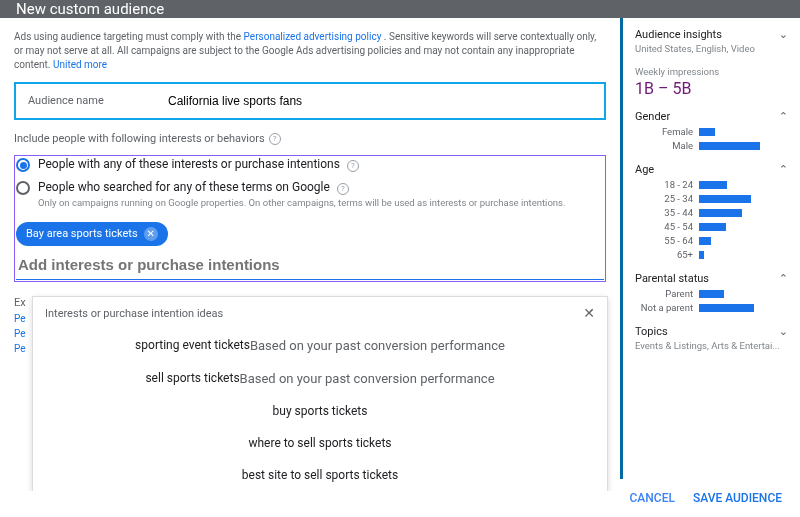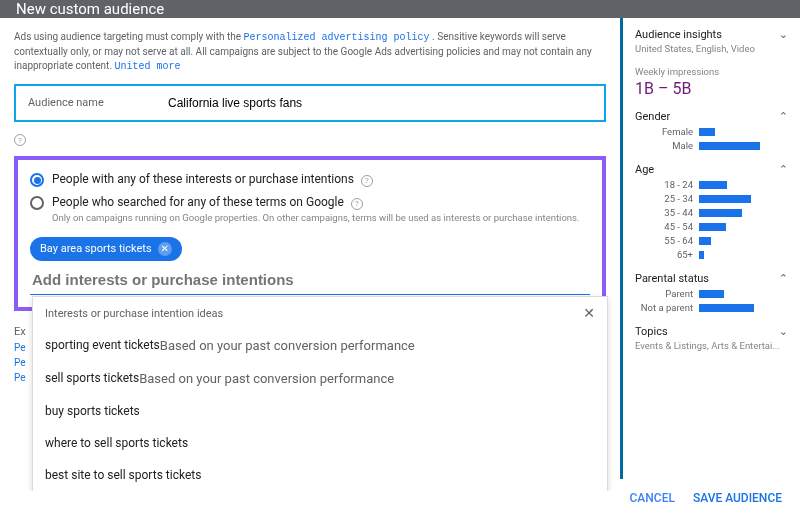--- a/index.html
+++ b/index.html
@@ -2,40 +2,40 @@
 <html><head>
 <meta charset="utf-8">
 <style>
 * { box-sizing: border-box; margin: 0; padding: 0; }
 body { font-family: Roboto, Arial, sans-serif; font-size: 12px; color: #3c4043; background: #fff; width: 800px; height: 517px; overflow: hidden; }
 .header { background: #5f6368; color: #fff; padding: 0 16px; font-size: 15px; }
 .content { display: flex; height: calc(100% - 44px); }
 .main { flex: 1; padding: 12px 14px; overflow: hidden; position: relative; }
 .sidebar { width: 180px; border-left: 3px solid #0369a1; padding: 10px 12px; font-size: 11px; }
 .notice { font-size: 10px; color: #5f6368; line-height: 1.4; margin-bottom: 10px; }
-.notice a { color: #1a73e8; text-decoration: none; font-family: Liberation Mono, monospace; }
+.notice a { color: #1a73e8; text-decoration: none; }
 .name-row { border: 2px solid #0ea5e9; padding: 10px 12px; display: flex; margin-bottom: 12px; background: #fff; }
 .name-label { width: 140px; color: #5f6368; font-size: 11px; }
 .name-input { border: none; outline: none; font-size: 12px; flex: 1; }
 .subhead { font-size: 11px; color: #5f6368; margin-bottom: 10px; display: flex; align-items: center; gap: 4px; }
 .help-icon { display: inline-flex; width: 12px; height: 12px; border: 1px solid #9aa0a6; border-radius: 50%; font-size: 8px; align-items: center; justify-content: center; color: #9aa0a6; }
-.card { border: 4px solid #8b5cf6; background: #fff; padding: 12px; }
+.card { border: 1px solid #8b5cf6; background: #fff; padding: 1px; }
 .radio-row { display: flex; align-items: flex-start; gap: 8px; margin-bottom: 8px; }
 .radio { width: 14px; height: 14px; border: 2px solid #1a73e8; border-radius: 50%; display: inline-flex; align-items: center; justify-content: center; margin-top: 1px; flex-shrink: 0; }
 .radio.unchecked { border-color: #5f6368; }
 .radio-dot { width: 7px; height: 7px; background: #1a73e8; border-radius: 50%; }
 .radio-label { font-size: 12px; color: #202124; }
 .radio-sub { font-size: 9.5px; color: #80868b; margin-top: 2px; }
 .chip { display: inline-flex; align-items: center; background: #1a73e8; color: #fff; border-radius: 14px; padding: 5px 10px; font-size: 11px; margin-top: 6px; gap: 6px; }
 .chip-x { width: 14px; height: 14px; background: rgba(255,255,255,0.3); border-radius: 50%; display: inline-flex; align-items: center; justify-content: center; font-size: 10px; }
 .text-input { width: 100%; border: none; border-bottom: 1px solid #1a73e8; padding: 6px 2px; margin-top: 4px; font-size: 15px; outline: none; color: #5f6368; font-weight: bold; }
 .dropdown { position: absolute; left: 32px; right: 12px; top: 278px; background: #fff; border: 1px solid #dadce0; box-shadow: 0 2px 6px rgba(0,0,0,0.15); z-index: 10; }
 .dd-head { padding: 8px 12px; font-size: 11px; color: #5f6368; display: flex; justify-content: space-between; align-items: center; }
 .dd-close { font-size: 14px; color: #5f6368; cursor: pointer; }
-.dd-item { padding: 9px 12px; font-size: 12px; display: flex; justify-content: flex-start; color: #202124; cursor: pointer; }
+.dd-item { padding: 9px 12px; font-size: 12px; display: flex; justify-content: center; color: #202124; cursor: pointer; }
 .dd-hint { color: #5f6368; font-size: 13px; }
 .side-section { margin-bottom: 12px; }
 .side-title { font-size: 11px; color: #202124; display: flex; justify-content: space-between; align-items: center; margin-bottom: 2px; }
 .side-sub { font-size: 9.5px; color: #80868b; }
 .big-val { font-size: 16px; color: #701a75; margin-top: 2px; }
 .chev { font-size: 11px; color: #5f6368; }
 .bar-row { display: flex; align-items: center; gap: 6px; margin: 3px 0; }
 .bar-label { width: 58px; text-align: right; font-size: 9.5px; color: #5f6368; }
 .bar-track { flex: 1; height: 8px; }
 .bar-fill { height: 100%; background: #1a73e8; }
@@ -60,20 +60,21 @@
       <span>. Sensitive keywords will serve contextually only, or may not serve at all. All campaigns are subject to the Google Ads advertising policies and may not contain any inappropriate content. </span>
       <a href="#">United more</a>
     </div>
 
     <div class="name-row">
       <div class="name-label">Audience name</div>
       <input class="name-input" value="California live sports fans" style="">
     </div>
 
     <div class="subhead">
+      <span>Include people with following interests or behaviors</span>
       <span class="help-icon">?</span>
     </div>
 
     <div class="card">
       <div class="radio-row">
         <span class="radio">
             <span class="radio-dot"></span>
           </span>
         <div>
           <span class="radio-label">People with any of these interests or purchase intentions</span>

